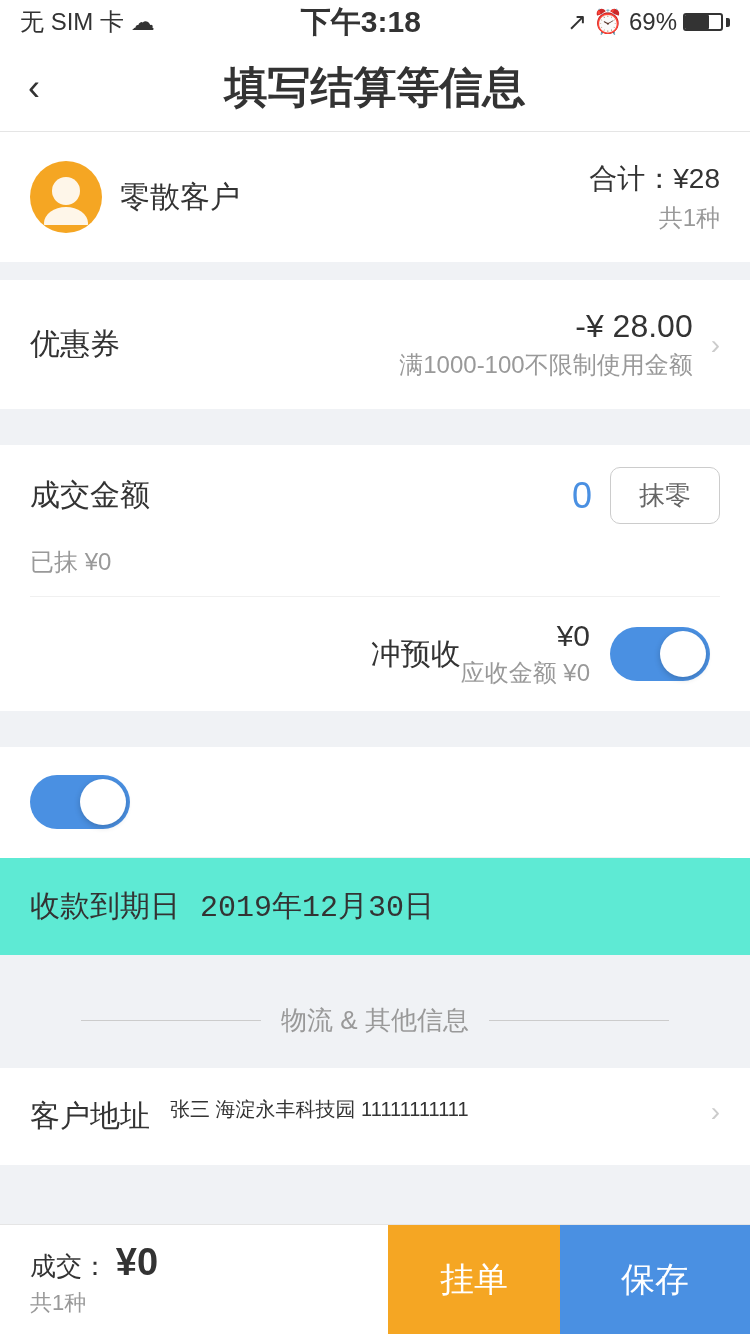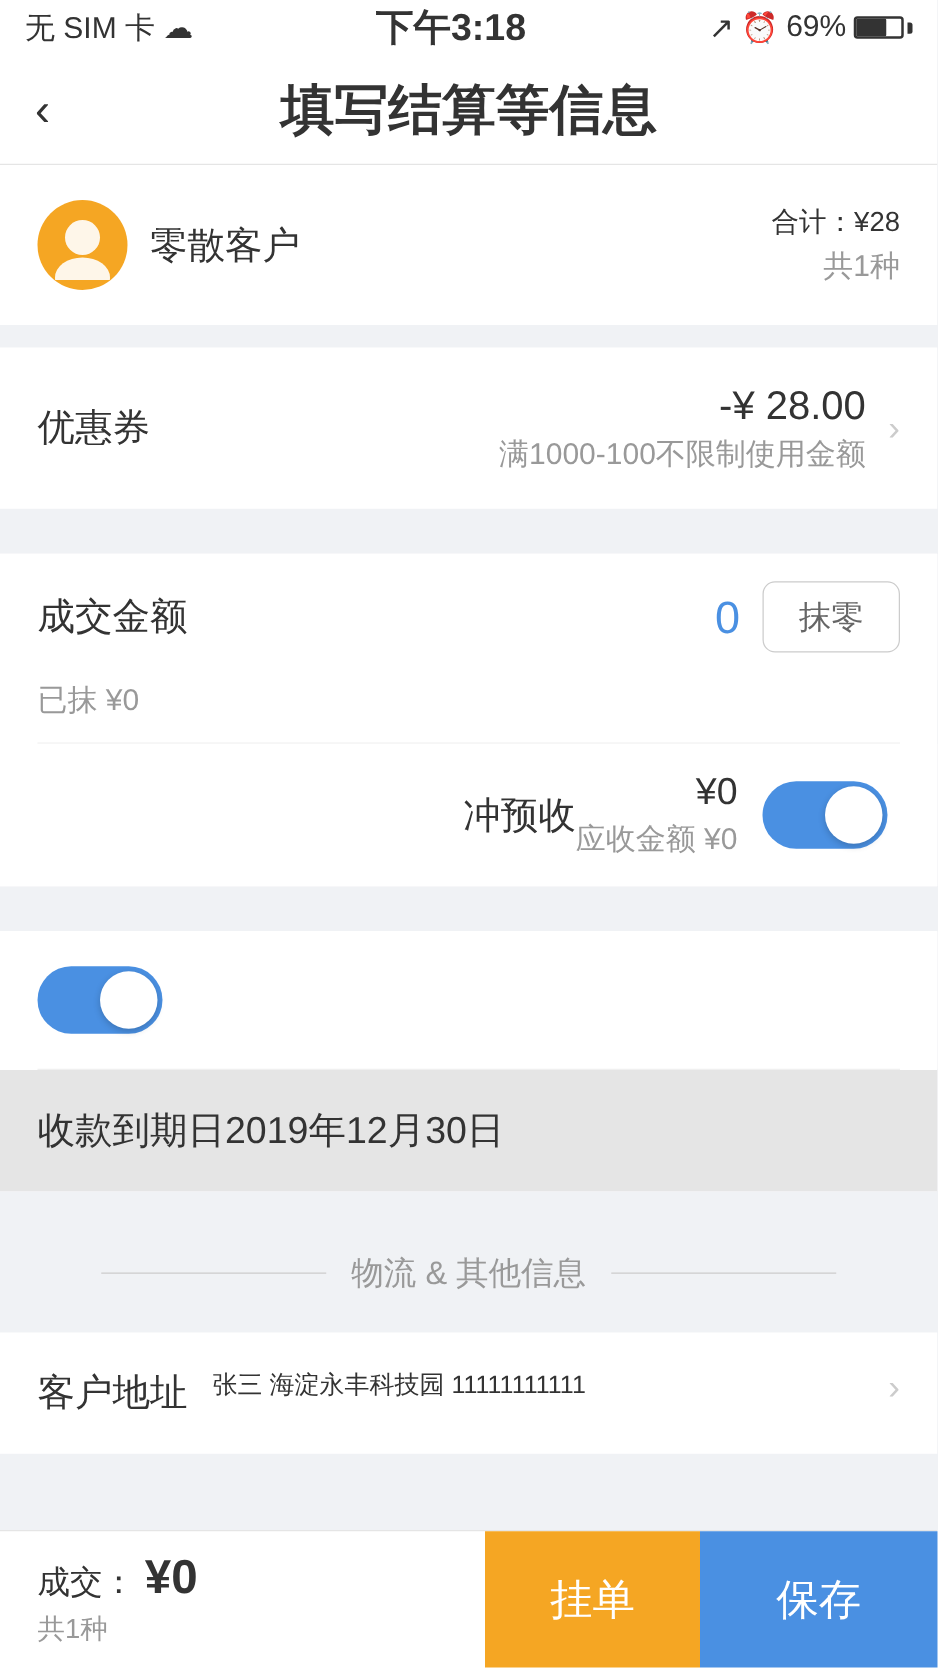--- a/index.html
+++ b/index.html
@@ -90,21 +90,21 @@
     .customer-avatar svg { width: 56px; height: 56px; }
     .customer-name {
       font-size: 30px;
       color: #333;
       font-weight: 500;
     }
     .customer-right {
       text-align: right;
     }
     .customer-total {
-      font-size: 22px;
+      font-size: 28px;
       color: #333;
     }
     .customer-count {
       font-size: 24px;
       color: #999;
       margin-top: 4px;
     }
 
     
     .row-item {
@@ -230,24 +230,26 @@
     .debt-row {
       background: #fff;
       padding: 28px 30px;
       display: flex;
       align-items: center;
       justify-content: space-between;
     }
 
     
     .due-date-row {
-      background: #e5e5e5;
+      background: #5eead4;
       padding: 28px 30px;
       display: flex;
       align-items: center;
+      gap: 20px;
+      font-family: Liberation Mono, monospace;
     }
     .due-date-label { font-size: 30px; color: #333; }
     .due-date-value { font-size: 30px; color: #333; }
 
     
     .separator {
       height: 18px;
       background: #f0f2f5;
     }
 

